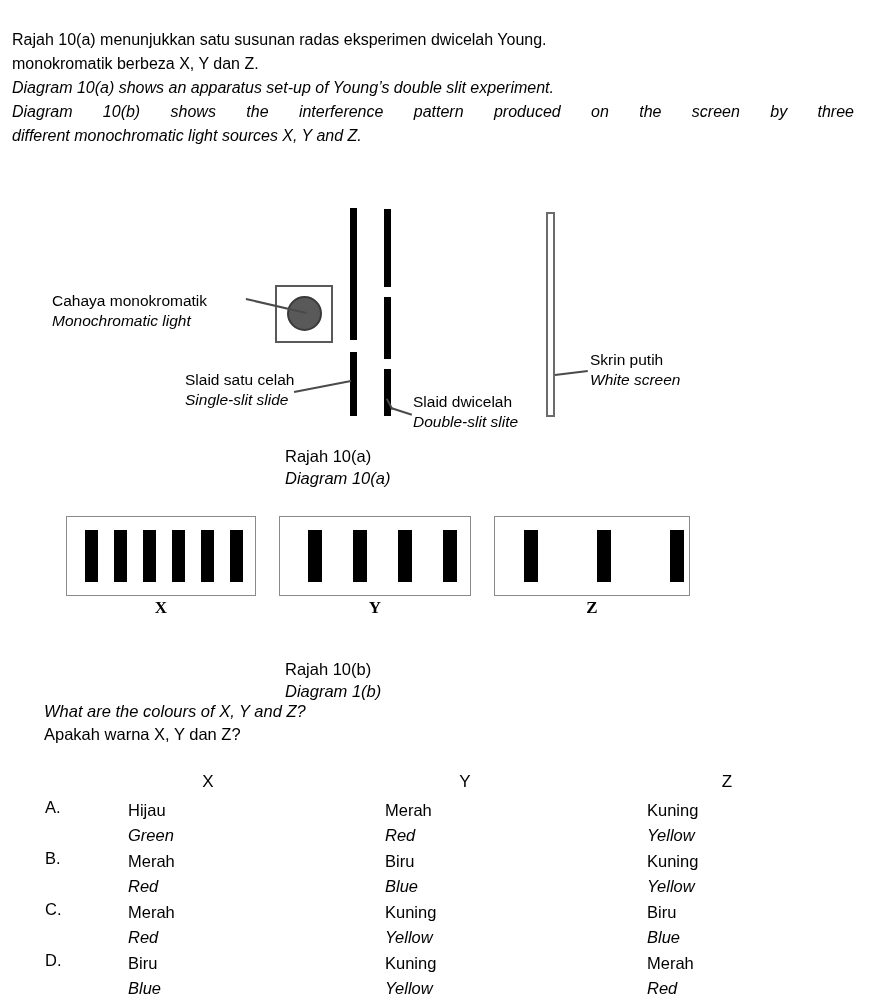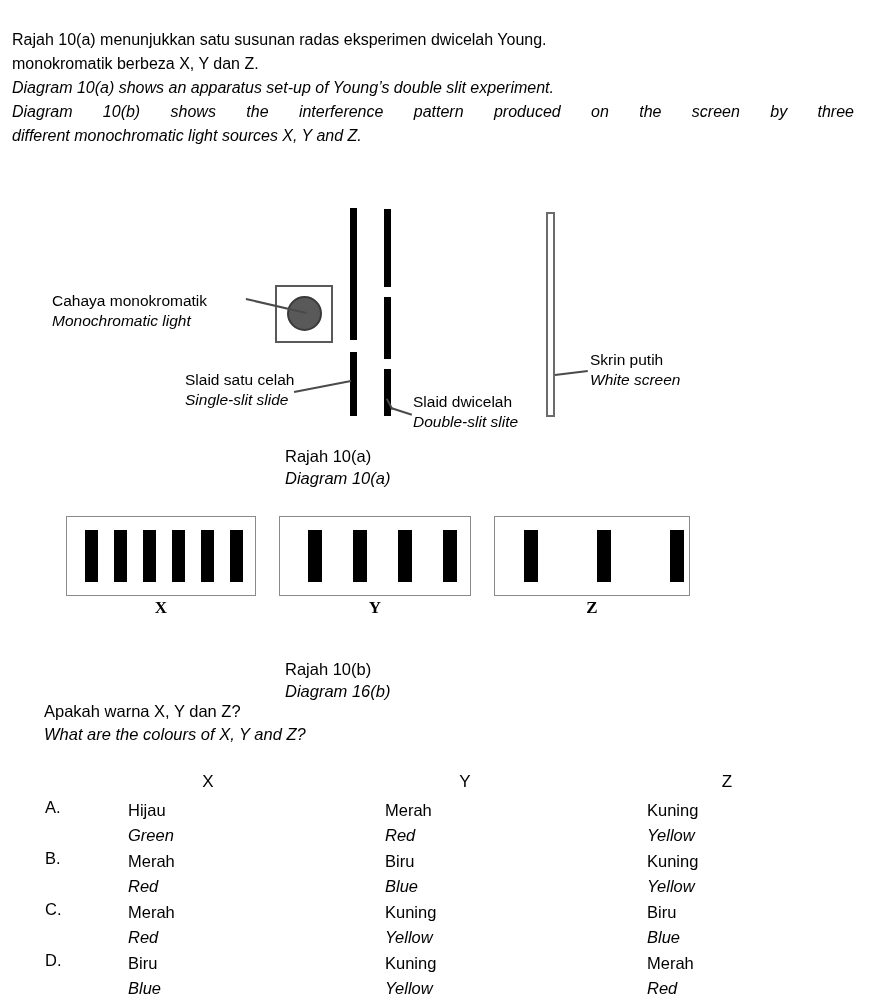--- a/index.html
+++ b/index.html
@@ -263,26 +263,26 @@
     <div class="pattern-box" style="left: 494px; width: 196px;">
       <div class="fringe" style="left: 29px; top: 13px; width: 14px; height: 52px;"></div>
       <div class="fringe" style="left: 102px; top: 13px; width: 14px; height: 52px;"></div>
       <div class="fringe" style="left: 175px; top: 13px; width: 14px; height: 52px;"></div>
     </div>
     <div class="pattern-label" style="left: 494px; width: 196px;">Z</div>
   </div>
 
 <div class="caption" style="left:285px; top:658px; width:200px;">
   <span class="ms">Rajah 10(b)</span>
-  <span class="en">Diagram 16(b)</span>
+  <span class="en">Diagram 1(b)</span>
 </div>
 
 <div id="question">
+  <div class="q-line it">What are the colours of X, Y and Z?</div>
   <div class="q-line">Apakah warna X, Y dan Z?</div>
-  <div class="q-line it">What are the colours of X, Y and Z?</div>
 </div>
 
 <div id="options">
     <div class="opt-head">
       <span class="col-x">X</span>
       <span class="col-y">Y</span>
       <span class="col-z">Z</span>
     </div>
     <div class="opt-row">
       <div class="opt-letter">A.</div>

